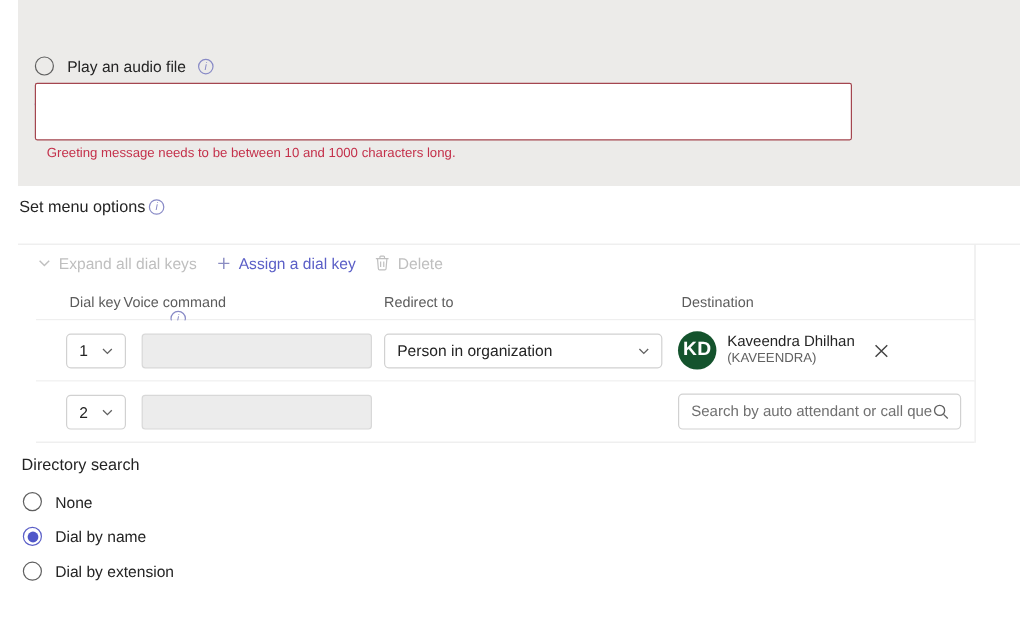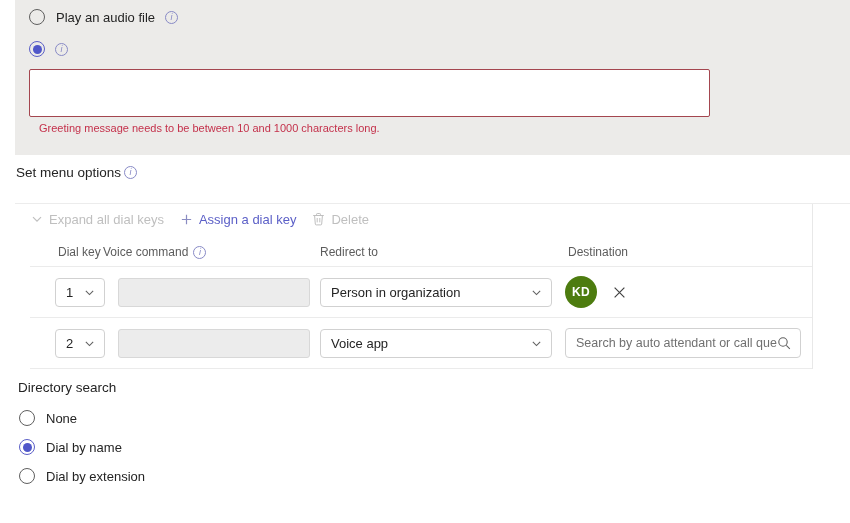--- a/index.html
+++ b/index.html
@@ -7,21 +7,21 @@
   body {
     position:relative;
     background:#ffffff;
     font-family:"Liberation Sans", sans-serif;
     color:#242424;
     overflow:hidden;
   }
 
   
   .top-panel { position:absolute; left:15px; top:0; width:835px; height:155px; background:#ecebe9; }
-  .radio-row { position:absolute; display:flex; align-items:center; gap:7px; }
+  .radio-row { position:absolute; display:flex; align-items:center; gap:7px;margin-top:38px; }
   .radio-circle { width:16px; height:16px; border:1.5px solid #5f5f5f; border-radius:50%; background:transparent; flex:0 0 16px; position:relative; }
   .radio-circle.checked { border-color:#5b5fc7; }
   .radio-circle.checked::after { content:""; position:absolute; inset:2.5px; background:#5057c9; border-radius:50%; }
   .radio-label { font-size:13px; color:#242424; padding-left:4px; }
   .info-icon {
     width:13px; height:13px; border:1px solid #888ac6; color:#888ac6;
     border-radius:50%; font-size:9px; line-height:11px; text-align:center;
     display:inline-block; margin-left:3px; font-style:italic;
   }
   #radio-play { left:14px; top:9px; }
@@ -47,21 +47,21 @@
   .tb-icon { display:flex; align-items:center; }
   .toolbar .gap-l { margin-left:16px; }
   .toolbar .gap-s { margin-left:6px; }
   .toolbar > * { cursor:default; }
 
   
   .table { position:absolute; left:30px; top:240px; width:782px; }
   .thead { position:relative; height:27px; border-bottom:1px solid #ebebeb; font-size:12px; color:#5c5c5c; }
   .thead .th { position:absolute; top:5px; }
   .th-dial { left:28px; }
-  .th-voice { left:73px; display:flex; align-items:center; }
+  .th-voice { left:73px; display:flex; align-items:center;flex-direction:column; }
   .th-redirect { left:290px; }
   .th-dest { left:538px; }
   .th-voice .info-icon { margin-left:5px; }
 
   .trow { position:relative; height:51px; border-bottom:1px solid #ebebeb; background:#fff; }
 
   .dial-select, .redirect-select {
     position:absolute; top:11px; height:29px; background:#fff;
     border:1px solid #d1d1d1; border-radius:4px;
     display:flex; align-items:center; justify-content:space-between;
@@ -71,22 +71,22 @@
   .redirect-select { left:290px; width:232px; }
   .chev { color:#616161; display:flex; align-items:center; }
 
   .voice-input {
     position:absolute; left:88px; top:11px; width:192px; height:29px;
     background:#ececec; border:1px solid #d8d8d8; border-radius:3px;
   }
 
   .dest-person { position:absolute; left:535px; top:9px; display:flex; align-items:center; }
   .avatar {
-    width:32px; height:32px; border-radius:50%; background:#4d7c0f; color:#fff;
-    font-size:12px; font-weight:700; display:flex; align-items:center; justify-content:center;
+    width:32px; height:32px; border-radius:50%; background:#14532d; color:#fff;
+    font-size:16px; font-weight:700; display:flex; align-items:center; justify-content:center;
     letter-spacing:.3px;
   }
   .person-info { margin-left:9px; line-height:1.25; }
   .person-name { font-size:12.5px; color:#242424; }
   .person-alias { font-size:11px; color:#616161; }
   .dismiss { margin-left:16px; color:#424242; display:flex; align-items:center; cursor:pointer; }
 
   .dest-search {
     position:absolute; left:535px; top:10px; width:236px; height:30px;
     background:#fff; border:1px solid #d1d1d1; border-radius:4px;
@@ -180,46 +180,42 @@
     <div class="redirect-select">
       <span>Person in organization</span>
       <span class="chev">
         <svg width="11" height="11" viewBox="0 0 12 12">
             <path d="M2 4.2 L6 8.2 L10 4.2" fill="none" stroke="currentColor" stroke-width="1.2"></path>
           </svg>
       </span>
     </div>
     <div class="dest-person">
       <span class="avatar">KD</span>
+      <span class="person-info">
+        <div class="person-name">Kaveendra Dhilhan</div>
+        <div class="person-alias">(KAVEENDRA)</div>
+      </span>
       <span class="dismiss">
         <svg width="13" height="13" viewBox="0 0 12 12">
             <path d="M1.5 1.5 L10.5 10.5 M10.5 1.5 L1.5 10.5" fill="none" stroke="currentColor" stroke-width="1.1"></path>
           </svg>
       </span>
     </div>
   </div>
 
   <div class="trow">
     <div class="dial-select">
       <span>2</span>
       <span class="chev">
         <svg width="11" height="11" viewBox="0 0 12 12">
             <path d="M2 4.2 L6 8.2 L10 4.2" fill="none" stroke="currentColor" stroke-width="1.2"></path>
           </svg>
       </span>
     </div>
     <input class="voice-input" disabled="" value="" style="">
-    <div class="redirect-select">
-      <span>Voice app</span>
-      <span class="chev">
-        <svg width="11" height="11" viewBox="0 0 12 12">
-            <path d="M2 4.2 L6 8.2 L10 4.2" fill="none" stroke="currentColor" stroke-width="1.2"></path>
-          </svg>
-      </span>
-    </div>
     <div class="dest-search">
       <input type="text" placeholder="Search by auto attendant or call queue" style="">
       <span class="search-icon">
         <svg width="14" height="14" viewBox="0 0 14 14">
             <circle cx="6" cy="6" r="4.2" fill="none" stroke="currentColor" stroke-width="1.1"></circle>
             <path d="M9.3 9.3 L12.8 12.8" stroke="currentColor" stroke-width="1.1"></path>
           </svg>
       </span>
     </div>
   </div>

